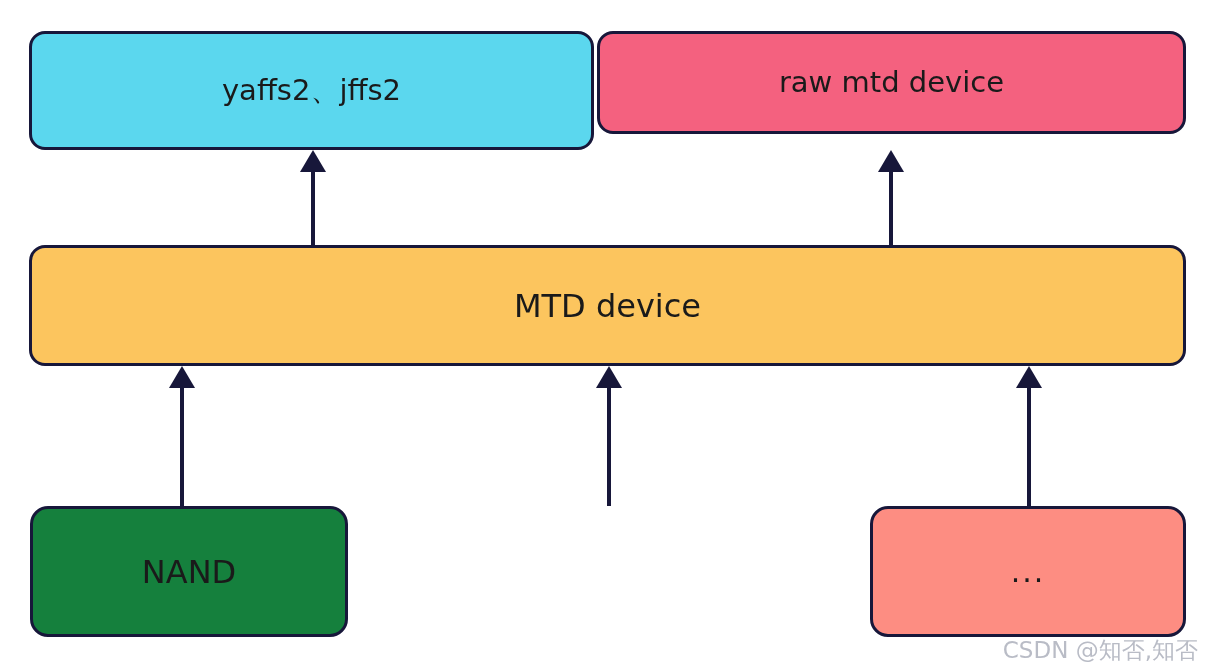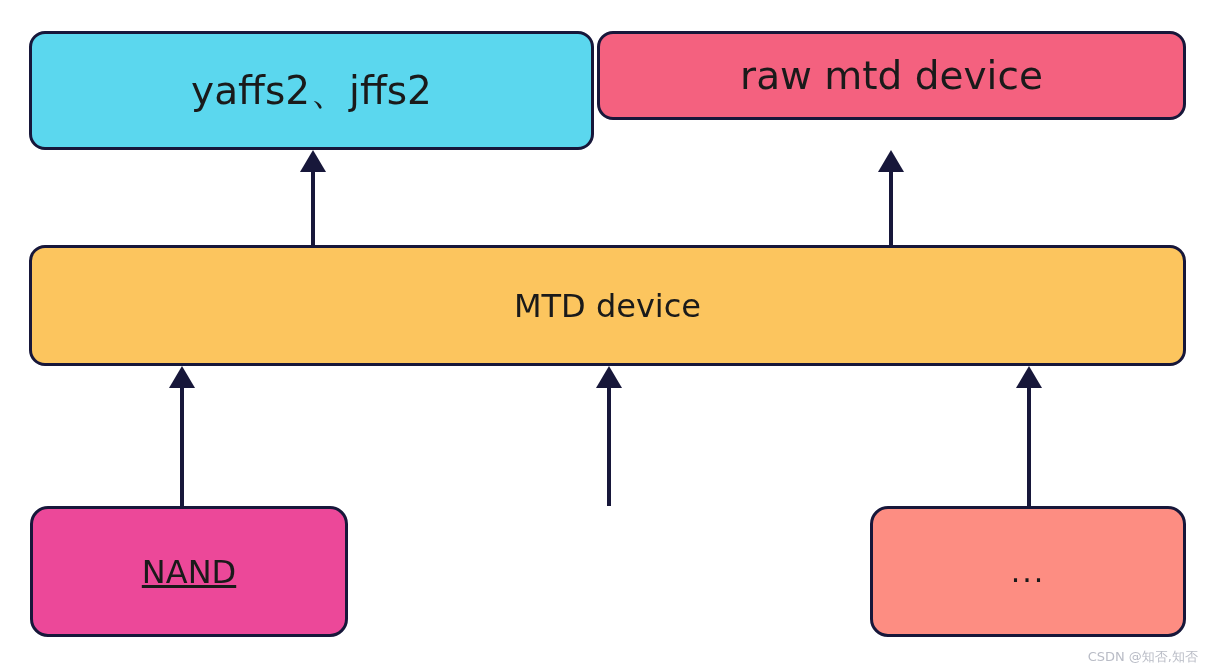--- a/index.html
+++ b/index.html
@@ -34,41 +34,41 @@
     text-align: center;
     white-space: nowrap;
   }
 
   
   #node-yaffs2-jffs2 {
     left: 29px;  top: 31px;  width: 565px;  height: 119px;
     border-radius: 16px;
   }
   #node-raw-mtd-device {
-    left: 597px; top: 31px;  width: 589px;  height: 89px;
+    left: 597px; top: 31px;  width: 589px;  height: 103px;
     border-radius: 16px;
   }
   #node-mtd-device {
     left: 29px;  top: 245px; width: 1157px; height: 121px;
     border-radius: 16px;
   }
   #node-nand {
     left: 30px;  top: 506px; width: 318px;  height: 131px;
     border-radius: 18px;
   }
   #node-nor {
     left: 448px; top: 506px; width: 320px;  height: 131px;
     border-radius: 18px;
   }
   #node-etc {
     left: 870px; top: 506px; width: 316px;  height: 131px;
     border-radius: 18px;
   }
 
-  .fs-large { font-size: 39px; }
+  .fs-large { font-size: 29px; }
   .fs-mid   { font-size: 32px; }
   .fs-dots  { font-size: 30px; letter-spacing: 2px; }
 
   
   .arrow {
     position: absolute;
     pointer-events: none;
   }
   .arrow .shaft {
     position: absolute;
@@ -99,21 +99,21 @@
   #arrow-nor-to-mtd   { left: 596px;  top: 366px; width: 26px; height: 140px; }
   #arrow-nor-to-mtd .shaft { top: 16px; bottom: 0; }
   #arrow-etc-to-mtd   { left: 1016px; top: 366px; width: 26px; height: 140px; }
   #arrow-etc-to-mtd .shaft { top: 16px; bottom: 0; }
 
   
   #watermark {
     position: absolute;
     right: 10px;
     bottom: 6px;
-    font-size: 13px;
+    font-size: 23px;
     color: #b9bcc6;
     font-family: "DejaVu Sans", "Liberation Sans", sans-serif;
     white-space: nowrap;
     user-select: none;
   }
 </style>
 </head>
 <body style="background: rgb(255, 255, 255);">
 
 <div id="canvas" style="background: rgb(255, 255, 255);">
@@ -123,21 +123,21 @@
   </div>
 
   <div class="node fs-large" id="node-raw-mtd-device" style="background-color: rgb(244, 97, 127); border-color: rgb(23, 23, 58); color: rgb(26, 26, 26);">
     <span class="node-label">raw mtd device</span>
   </div>
 
   <div class="node fs-mid" id="node-mtd-device" style="background-color: rgb(252, 197, 94); border-color: rgb(23, 23, 58); color: rgb(26, 26, 26);">
     <span class="node-label">MTD device</span>
   </div>
 
-  <div class="node fs-mid" id="node-nand" style="background-color: #ec4899; border-color: rgb(23, 23, 58); color: rgb(26, 26, 26); text-decoration: underline;">
+  <div class="node fs-mid" id="node-nand" style="background-color: #15803d; border-color: rgb(23, 23, 58); color: rgb(26, 26, 26);">
     <span class="node-label">NAND</span>
   </div>
 
 
   <div class="node fs-dots" id="node-etc" style="background-color: rgb(253, 141, 130); border-color: rgb(23, 23, 58); color: rgb(26, 26, 26);">
     <span class="node-label">...</span>
   </div>
 
   <div class="arrow" id="arrow-mtd-to-yaffs">
     <div class="shaft" style="background: rgb(23, 23, 58);"></div>

